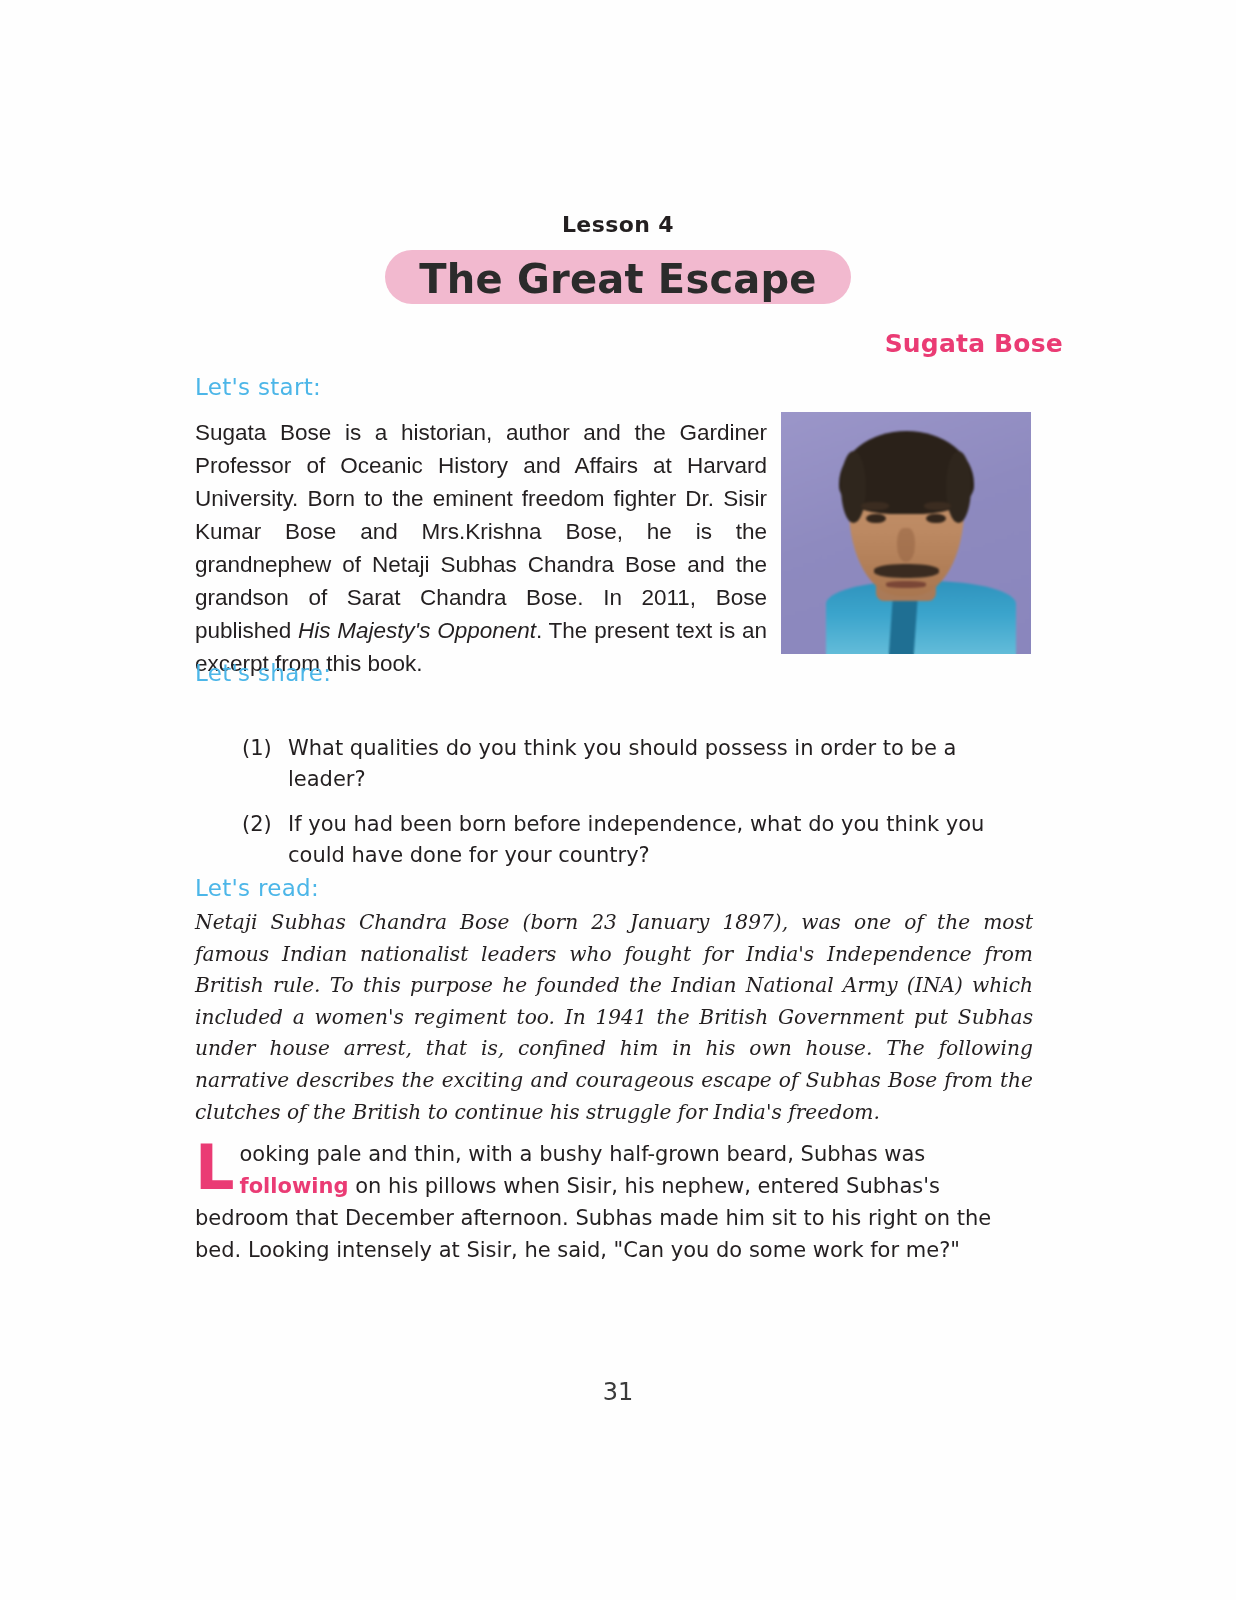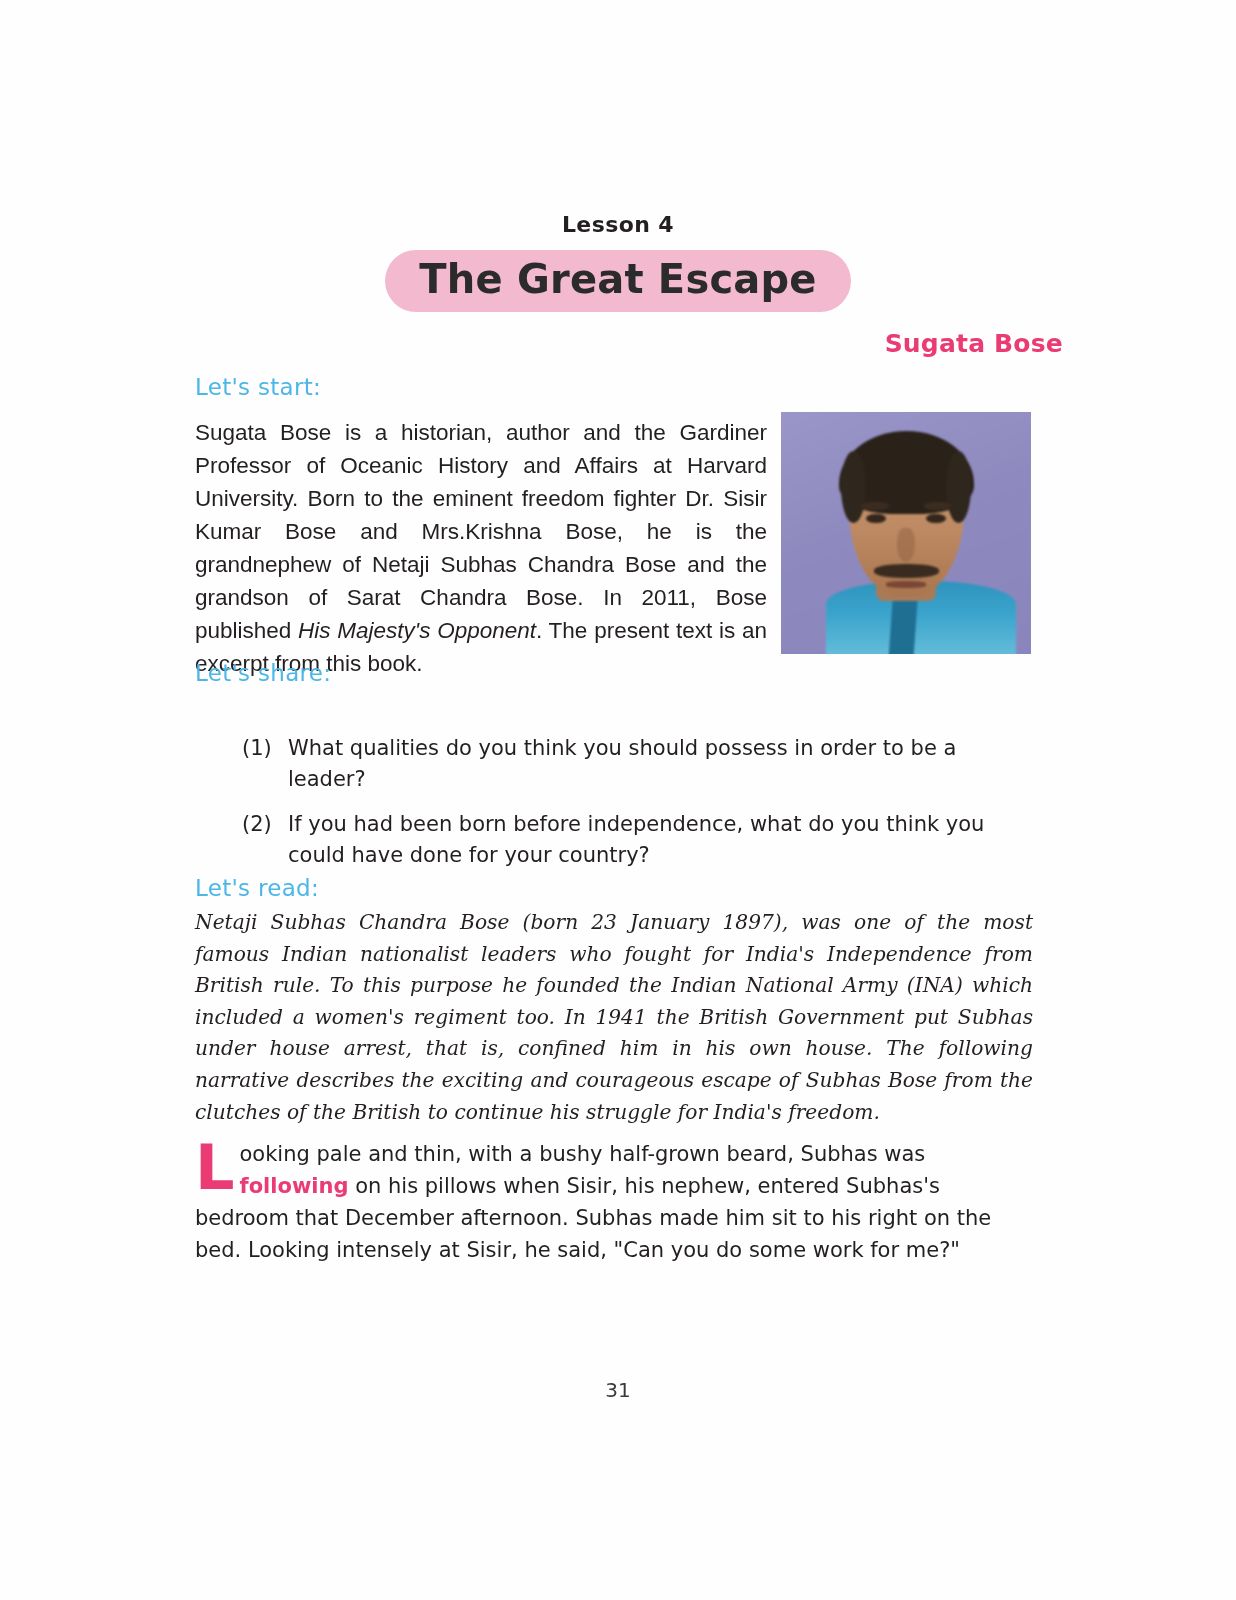--- a/index.html
+++ b/index.html
@@ -39,21 +39,21 @@
     position: absolute;
     top: 250px;
     left: 0;
     width: 1236px;
     text-align: center;
   }
   .title-pill {
     display: inline-block;
     background: #f2b9cf;
     border-radius: 34px;
-    padding: 8px 34px 12px 34px;
+    padding: 8px 34px 4px 34px;
     font-family: "DejaVu Sans", sans-serif;
     font-weight: bold;
     font-size: 40px;
     line-height: 1.05;
     color: #2b2b2b;
     letter-spacing: 0.2px;
   }
   .byline {
     position: absolute;
     top: 329px;
@@ -297,21 +297,21 @@
   }
 
   
   .folio {
     position: absolute;
     top: 1378px;
     left: 0;
     width: 1236px;
     text-align: center;
     font-family: "DejaVu Sans", sans-serif;
-    font-size: 20px;
+    font-size: 24px;
     color: #3a3a3a;
   }
 </style>
 </head>
 <body>
 
 <div class="page">
 
   <div class="lesson-label">Lesson  4</div>
 

